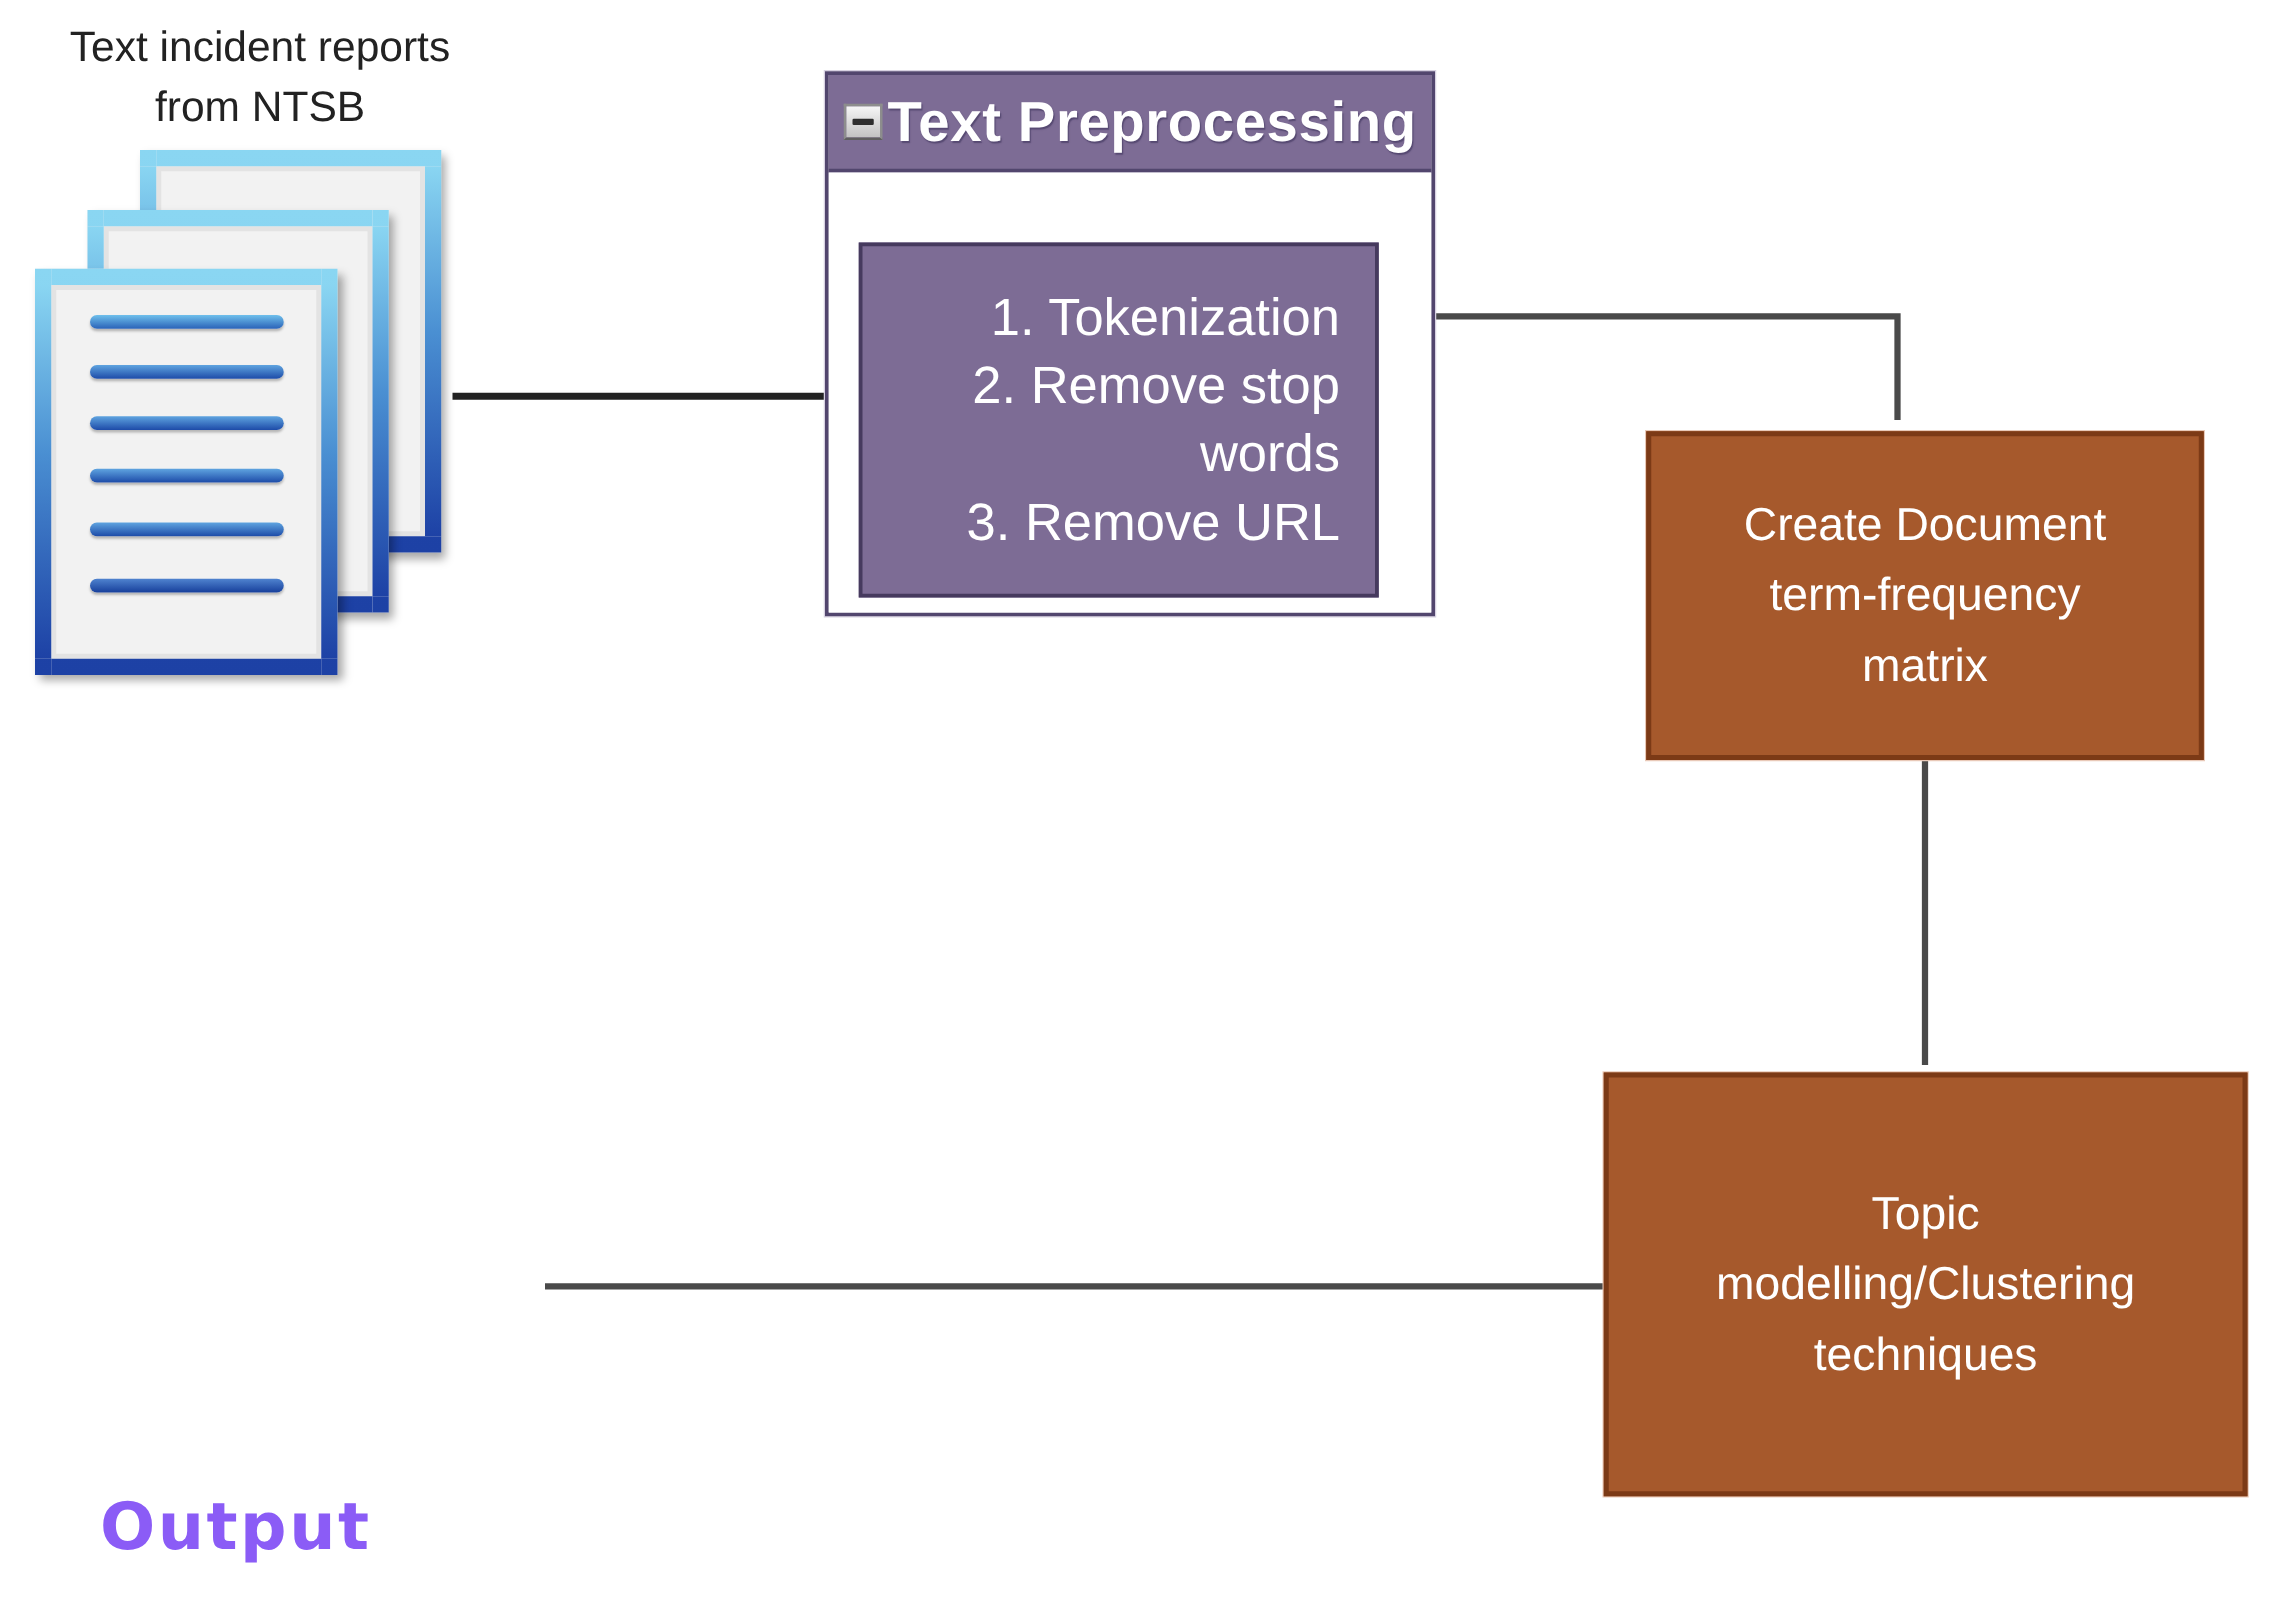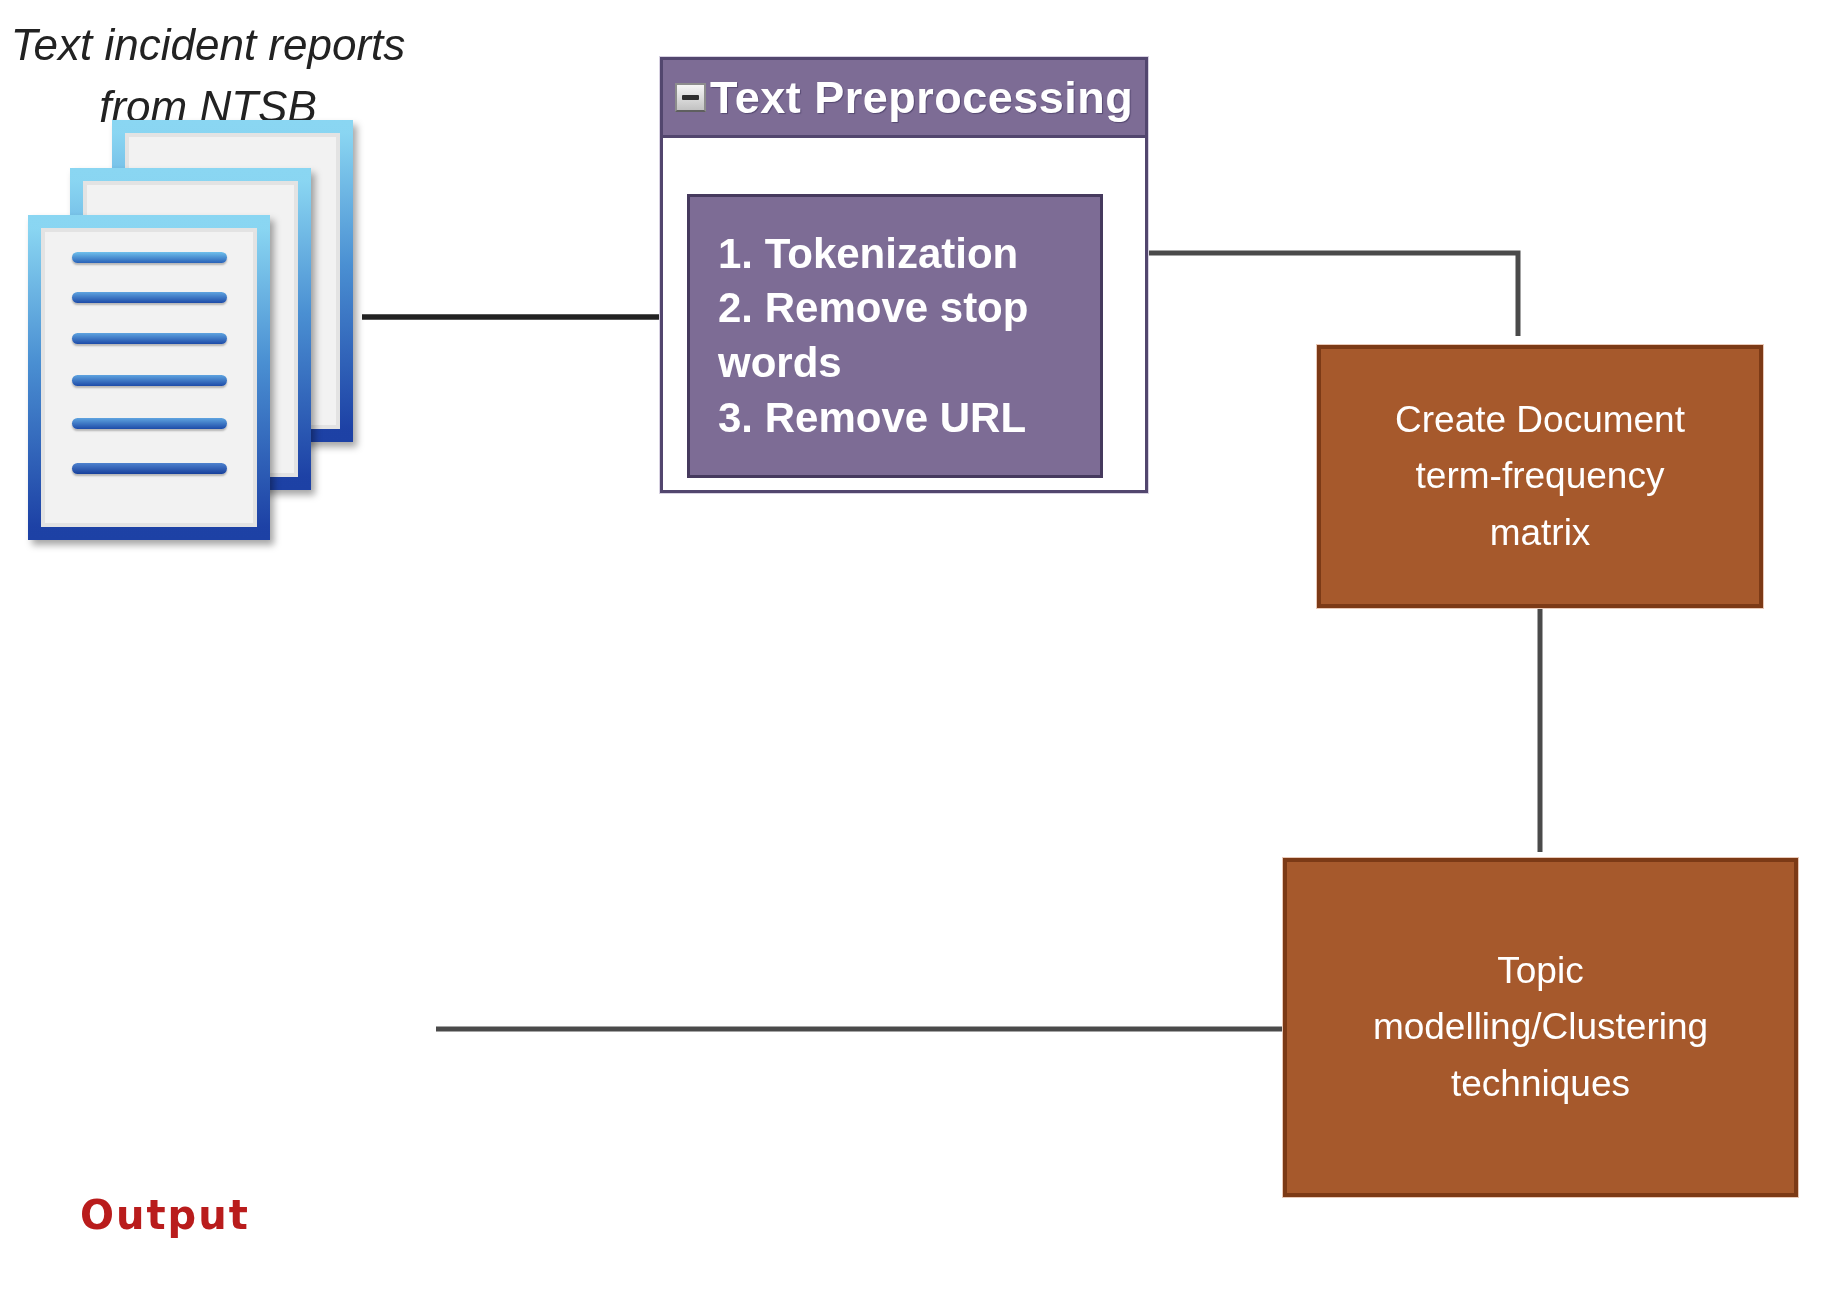--- a/index.html
+++ b/index.html
@@ -21,23 +21,22 @@
   }
   .connectors path { fill: none; }
   .conn-gray  { stroke: var(--connector, #4a4a4a); stroke-width: 5px; }
   .conn-black { stroke: var(--arrow-black, #222222); stroke-width: 5.5px; }
 
   
   .src-label {
     position: absolute;
     left: 8px; top: 14px; width: 400px;
     text-align: center;
-    font-size: 44px; line-height: 1.42;
+    font-size: 34px; line-height: 1.42;
     color: #222222;
-    font-style: italic;
   }
   .doc-stack { position: absolute; left: 0; top: 0; }
   .page {
     position: absolute;
     background: #f2f2f2;
     border: 13px solid;
     border-image: linear-gradient(to bottom,
       var(--doc-blue-light, #8ad6f2) 0%,
       #4a8fd2 45%,
       var(--doc-blue-dark, #1d41a5) 100%) 1;
@@ -98,22 +97,21 @@
     position: absolute;
     left: 24px; top: 56px; width: 416px; height: 284px;
     background: var(--purple, #7d6c95);
     border: 3px solid #463a5e;
     box-sizing: border-box;
     display: flex; flex-direction: column; justify-content: center;
     padding: 0 28px;
   }
   .pp-step {
     color: #ffffff; font-size: 42px; line-height: 1.3;
-    text-align: left;
-    font-weight: bold;
+    text-align: right;
   }
 
   
   .brown-box {
     position: absolute;
     background: var(--brown, #a6592c);
     border: 4px solid var(--brown-border, #7c3a16);
     box-sizing: border-box;
     display: flex; align-items: center; justify-content: center;
     text-align: center;
@@ -151,22 +149,22 @@
     position: absolute;
     left: 48px; top: 208px;
     font-size: 46px; font-weight: bold;
     letter-spacing: 8px;
     color: #15152e;
   }
   .output-label {
     position: absolute;
     left: 80px; top: 1192px;
     font-family: "DejaVu Sans", sans-serif;
-    font-size: 40px; font-weight: bold;
-    color: #b91c1c;
+    font-size: 52px; font-weight: bold;
+    color: #8b5cf6;
     letter-spacing: 2px;
   }
 </style>
 </head>
 <body>
 
 <div class="canvas">
 
   <svg class="connectors" viewBox="0 0 1828 1296" xmlns="http://www.w3.org/2000/svg">
     <defs>

